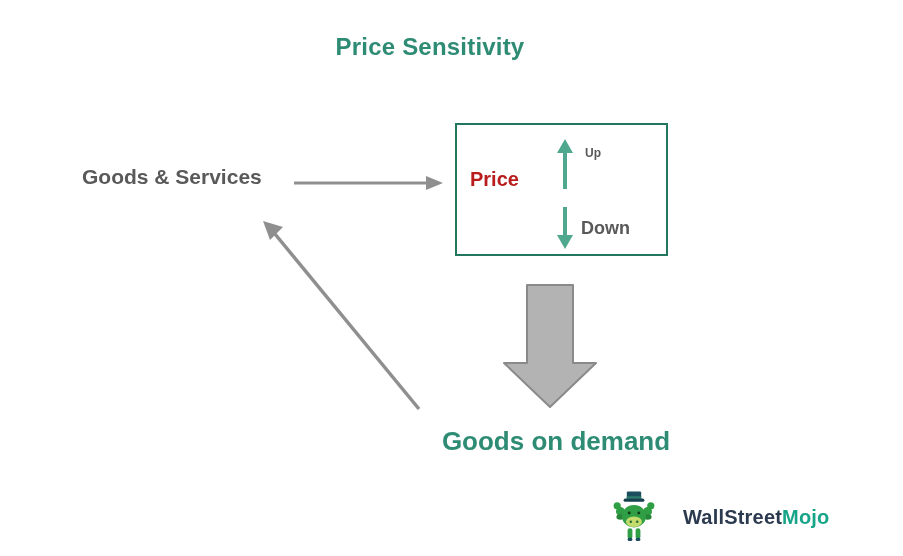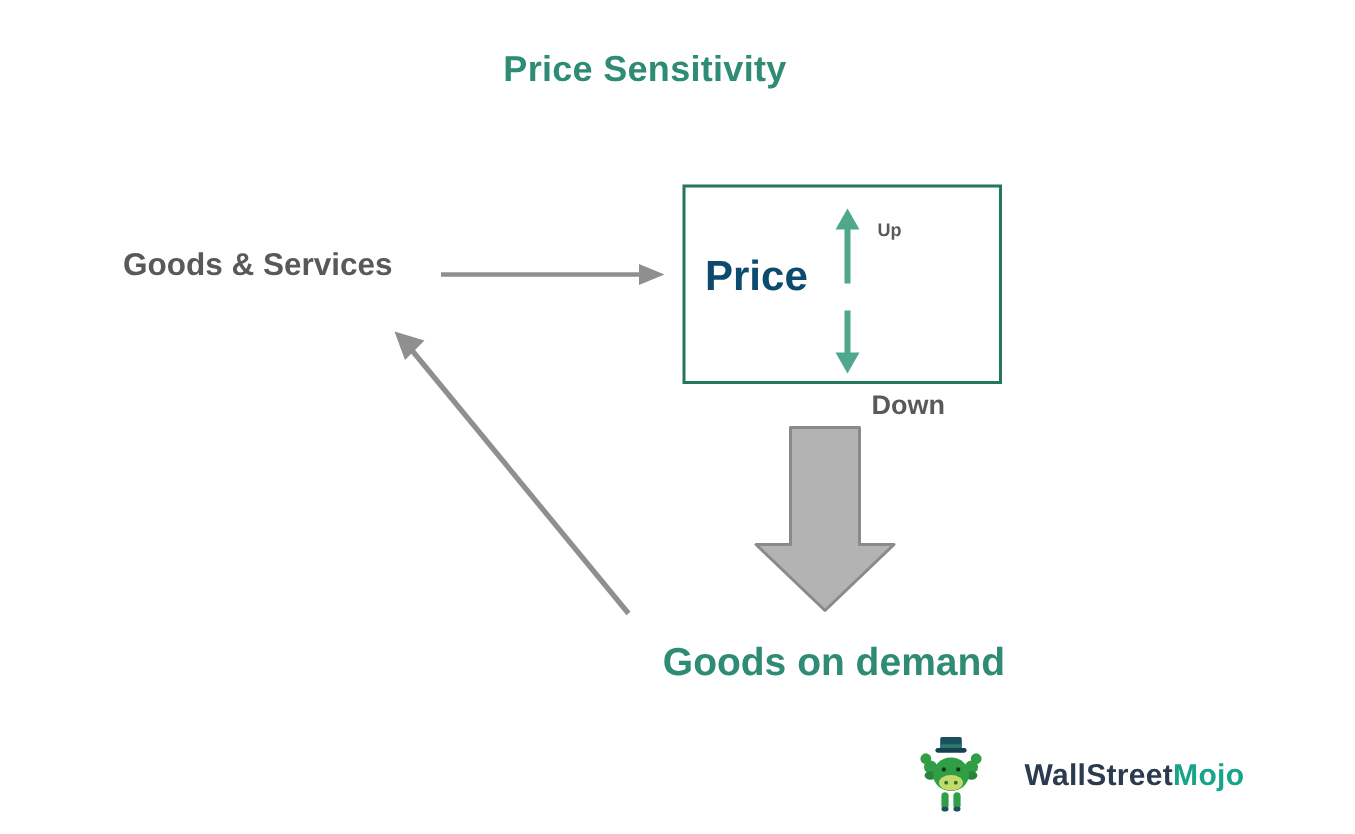--- a/index.html
+++ b/index.html
@@ -21,29 +21,29 @@
     left:82px;top:165px;width:200px;
     font-size:21px;font-weight:bold;color:#595959;
     white-space:nowrap;
   }
   .price-box{
     left:455px;top:123px;width:209px;height:129px;
     border:2px solid #23775F;background:#ffffff;
   }
   .price-label{
     position:absolute;left:13px;top:43px;
-    font-size:28px;font-weight:bold;color:#0c4a6e;
+    font-size:20px;font-weight:bold;color:#b91c1c;
   }
   .up-label{
     position:absolute;left:128px;top:21px;
     font-size:12px;font-weight:bold;color:#595959;
   }
   .down-label{
     position:absolute;left:124px;top:93px;
-    font-size:18px;font-weight:bold;color:#595959;margin-top:42px;
+    font-size:18px;font-weight:bold;color:#595959;
   }
   .effect-label{
     left:400px;top:426px;width:312px;
     text-align:center;
     font-size:26px;font-weight:bold;color:#2E8B74;
   }
   .logo{
     left:610px;top:487px;height:60px;
     display:flex;align-items:center;gap:25px;
   }

